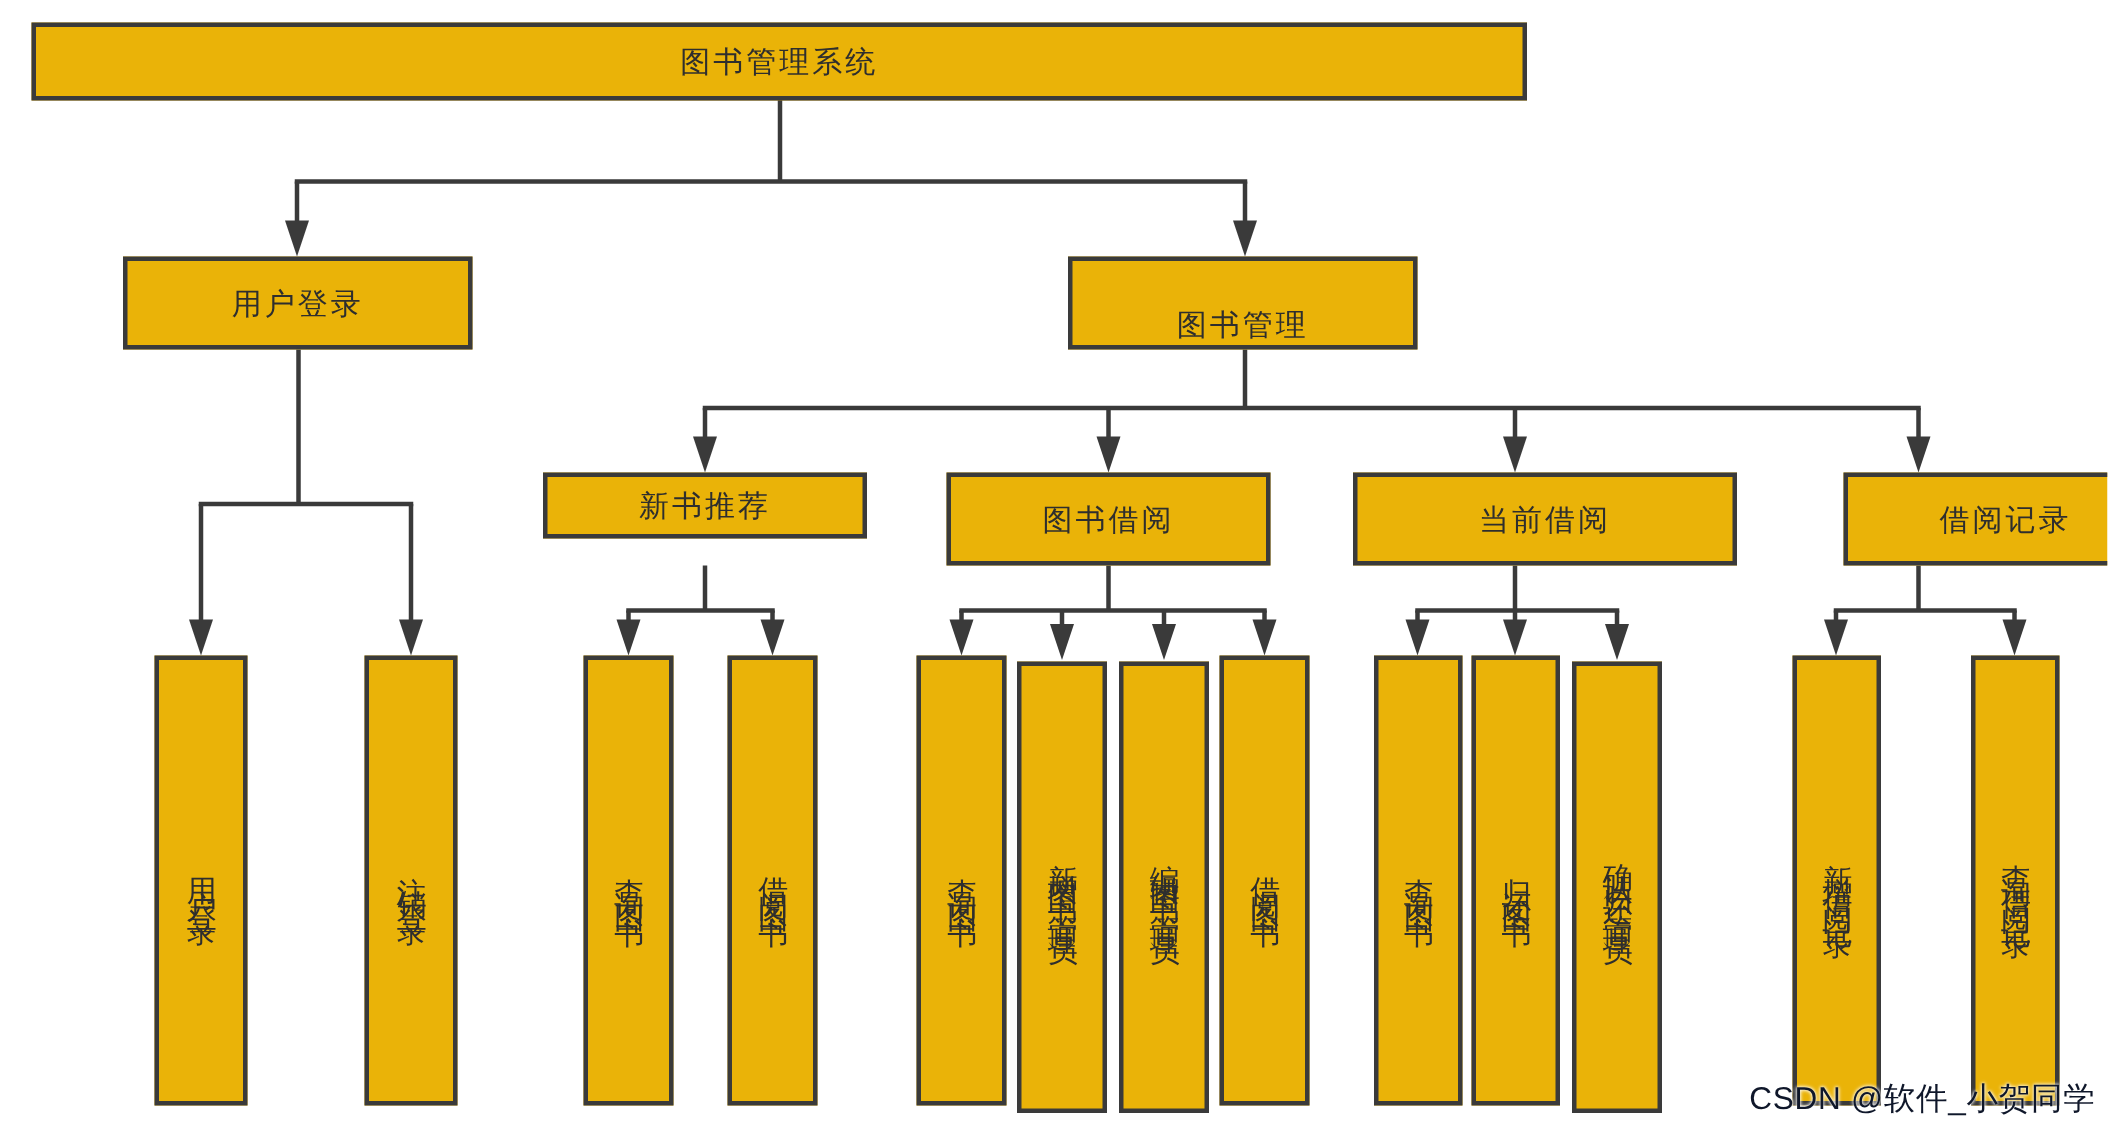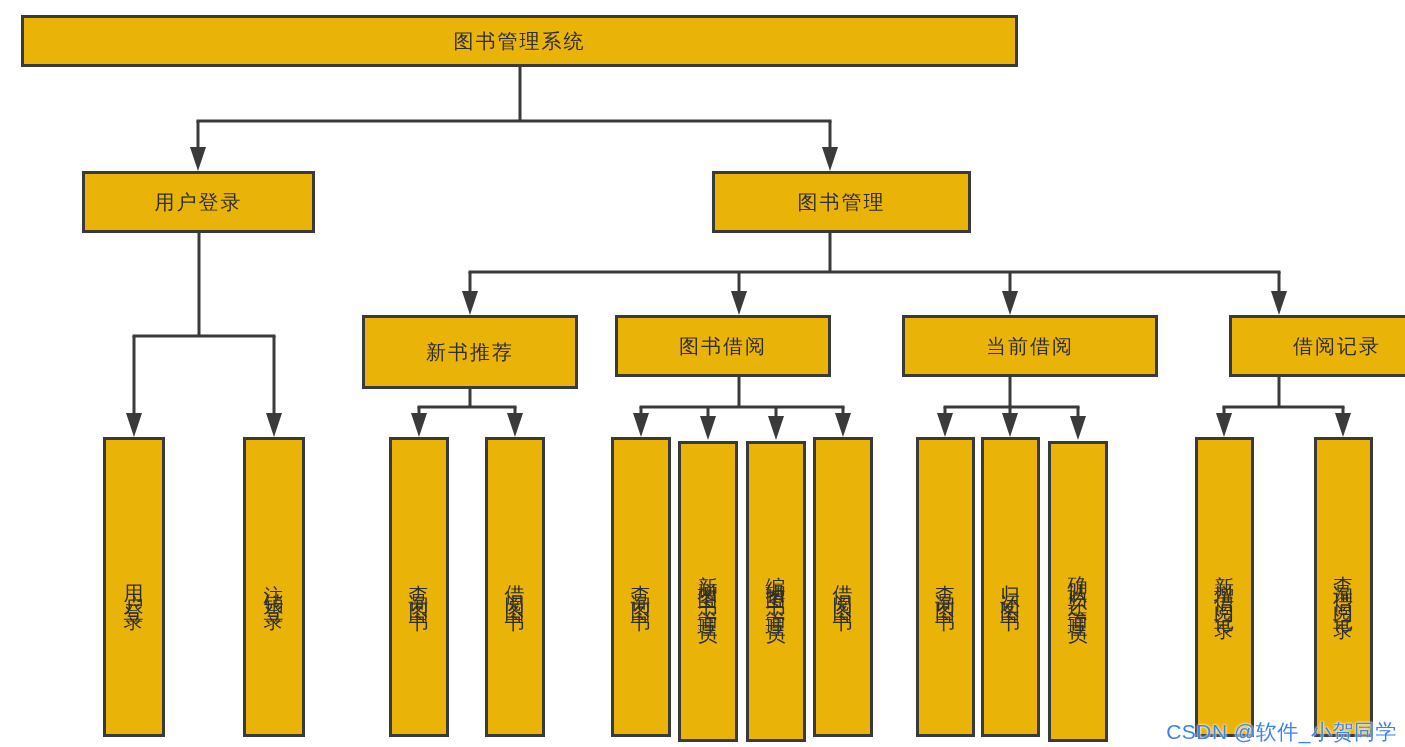--- a/index.html
+++ b/index.html
@@ -48,21 +48,21 @@
   .vbox.dense span {
     letter-spacing: 7px;
   }
   #watermark {
     position: absolute;
     right: 8px;
     top: 718px;
     z-index: 5;
     font-size: 21px;
     letter-spacing: 0.5px;
-    color: #3b82f6;
+    color: #0f172a;
     text-shadow: 0 0 2px #ffffff, 0 0 3px #ffffff;
     white-space: nowrap;
   }
 </style>
 </head>
 <body>
 
 <div id="canvas">
 
   <svg id="connectors" width="1405" height="747" viewBox="0 0 1405 747" stroke="#3a3a3a" stroke-width="3" fill="#3a3a3a">
@@ -127,28 +127,28 @@
     <polygon points="1335,413 1351,413 1343,437" stroke="none"></polygon>
   </svg>
 
   <div class="box hbox" style="left:21px; top:15px; width:997px; height:52px;">
     <span>图书管理系统</span>
   </div>
 
   <div class="box hbox" style="left:82px; top:171px; width:233px; height:62px;">
     <span>用户登录</span>
   </div>
-  <div class="box hbox" style="left:712px; top:171px; width:259px; height:62px;">
+  <div class="box hbox" style="left:712px; top:171px; width:233px; height:62px;align-items:flex-end;">
     <span>图书管理</span>
   </div>
 
-  <div class="box hbox" style="left:362px; top:315px; width:216px; height:74px;">
+  <div class="box hbox" style="left:362px; top:315px; width:216px; height:44px;">
     <span>新书推荐</span>
   </div>
-  <div class="box hbox" style="left:615px; top:315px; width:216px; height:62px;">
+  <div class="box hbox" style="left:631px; top:315px; width:216px; height:62px;">
     <span>图书借阅</span>
   </div>
   <div class="box hbox" style="left:902px; top:315px; width:256px; height:62px;">
     <span>当前借阅</span>
   </div>
   <div class="box hbox" style="left:1209px; top:315px; width:216px; height:62px;margin-left:20px;">
     <span>借阅记录</span>
   </div>
 
   <div class="box vbox" style="left:103px; top:437px; width:62px; height:300px;">

